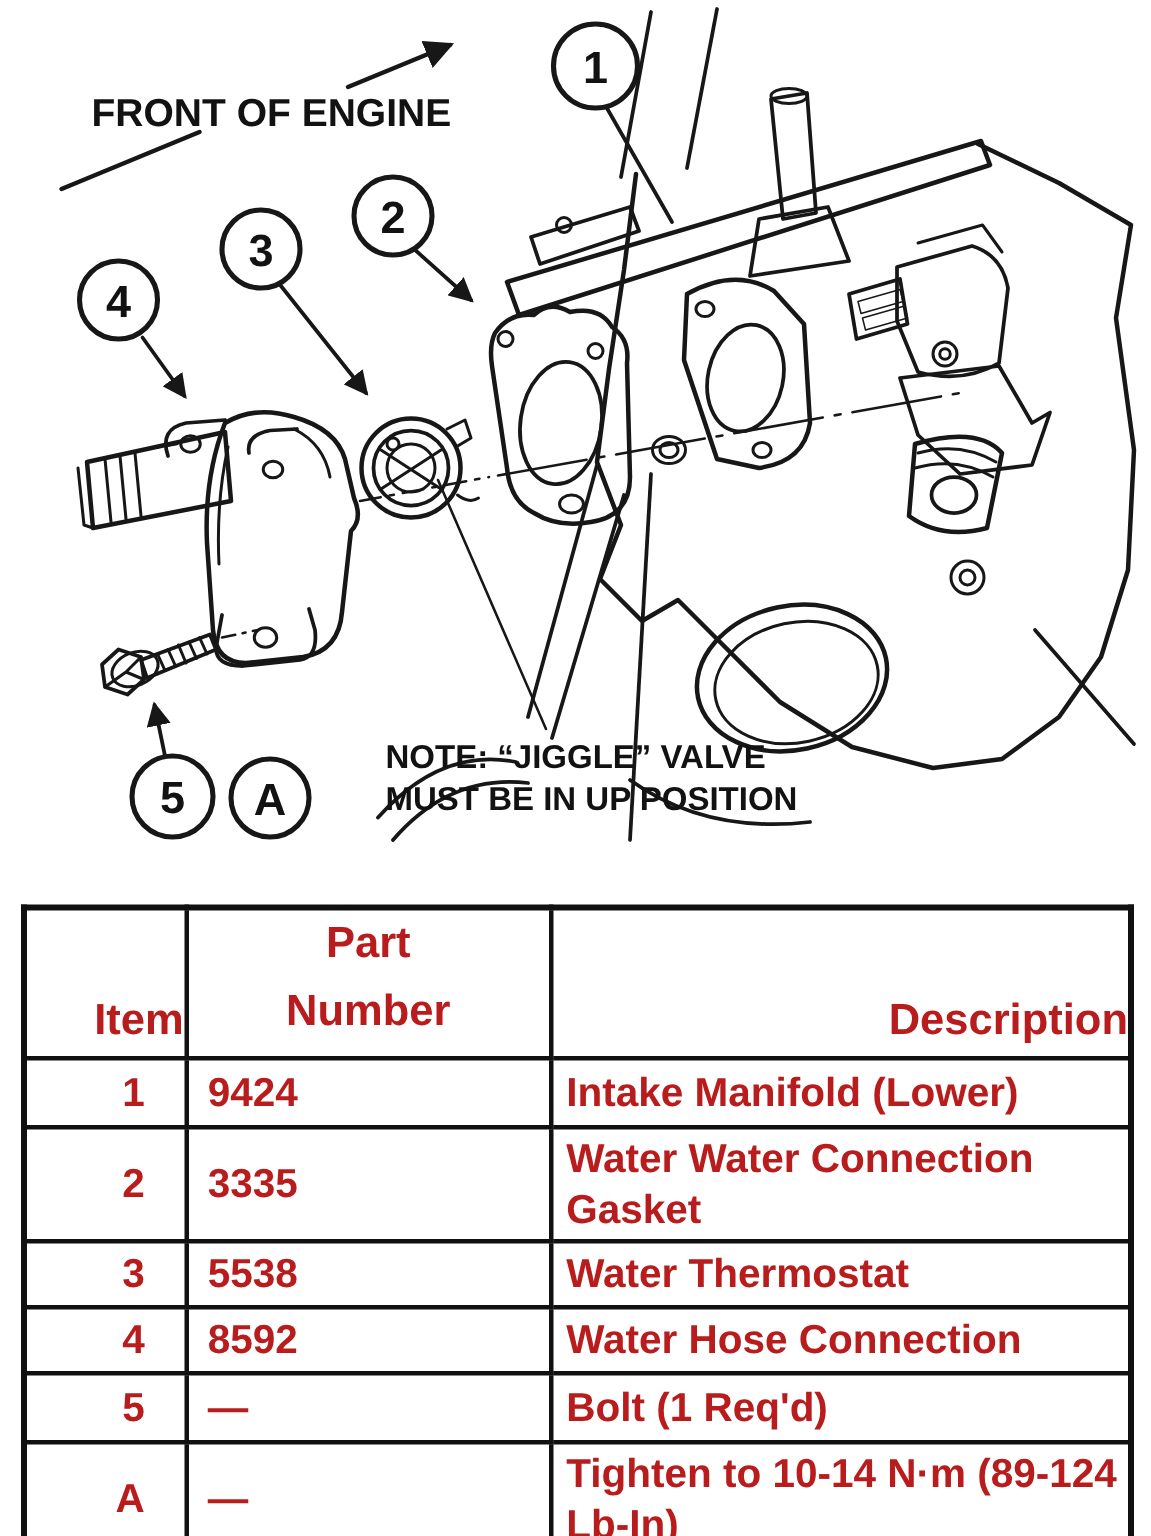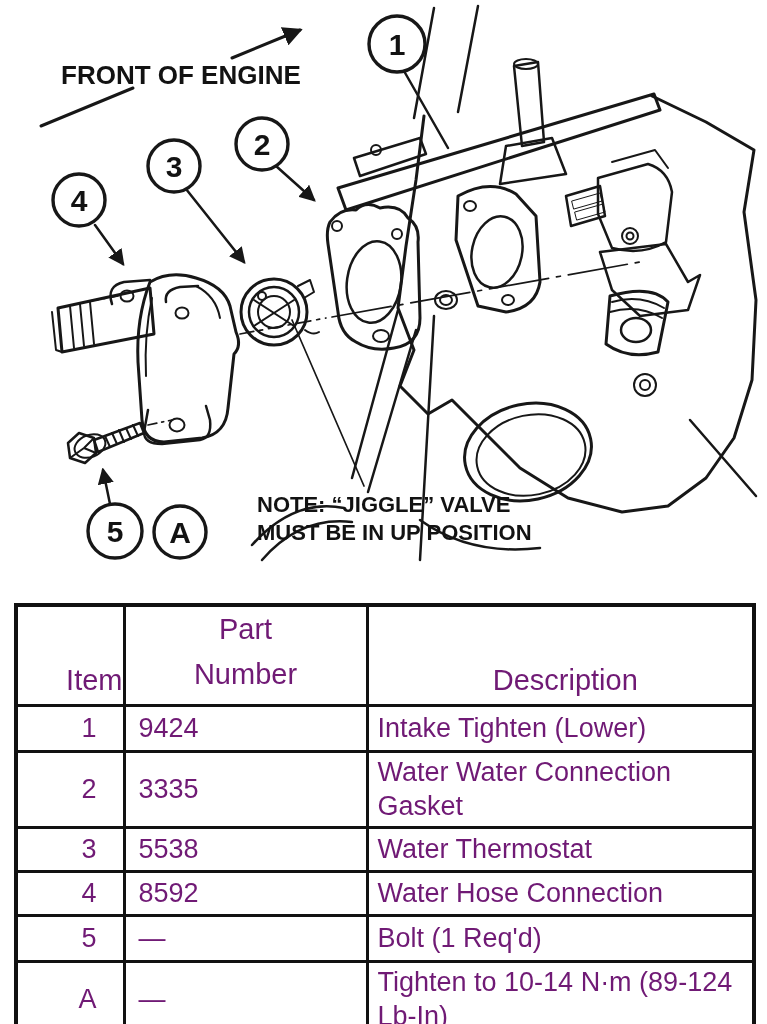--- a/index.html
+++ b/index.html
@@ -20,28 +20,28 @@
   }
   .svglabel{font:700 26px "Liberation Sans",sans-serif;fill:#121212;stroke:none;}
   .svgnote{font:700 22px "Liberation Sans",sans-serif;fill:#121212;stroke:none;}
   .fillink{fill:#171717;stroke:none;}
   .parts-table{
     position:absolute;left:14px;top:603px;width:738px;
     border-collapse:collapse;table-layout:fixed;
     border:4px solid #111;
   }
   .parts-table th,.parts-table td{
-    border:3px solid #111;color:#701a75;
-    font-family:"Liberation Sans",sans-serif;font-weight:400;
+    border:3px solid #111;color:#b91c1c;
+    font-family:"Liberation Sans",sans-serif;font-weight:700;
     overflow:hidden;
   }
   .parts-table th{font-size:29px;vertical-align:bottom;padding:0 0 7px 0;}
   .parts-table th.h-item{text-align:right;}
   .parts-table th.h-part{text-align:center;white-space:pre-line;line-height:1.55;}
-  .parts-table th.h-desc{text-align:center;padding-left:10px;}
+  .parts-table th.h-desc{text-align:right;padding-left:10px;}
   .parts-table td{font-size:27px;vertical-align:middle;line-height:1.25;padding:3px 4px;}
   .parts-table td.c-item{text-align:right;padding-right:26px;}
   .parts-table td.c-part{text-align:left;padding-left:13px;margin-top:20px;}
   .parts-table td.c-desc{text-align:left;padding-left:9px;}
 </style>
 </head>
 <body>
 
 <div class="page">
 
@@ -208,21 +208,21 @@
     <tbody>
       <tr style="height:88px">
         <th class="h-item">Item</th>
         <th class="h-part">Part
 Number</th>
         <th class="h-desc">Description</th>
       </tr>
       <tr style="height:46px">
         <td class="c-item">1</td>
         <td class="c-part">9424</td>
-        <td class="c-desc">Intake Tighten (Lower)</td>
+        <td class="c-desc">Intake Manifold (Lower)</td>
       </tr>
       <tr style="height:66px">
         <td class="c-item">2</td>
         <td class="c-part">3335</td>
         <td class="c-desc">Water Water Connection Gasket</td>
       </tr>
       <tr style="height:44px">
         <td class="c-item">3</td>
         <td class="c-part">5538</td>
         <td class="c-desc">Water Thermostat</td>

